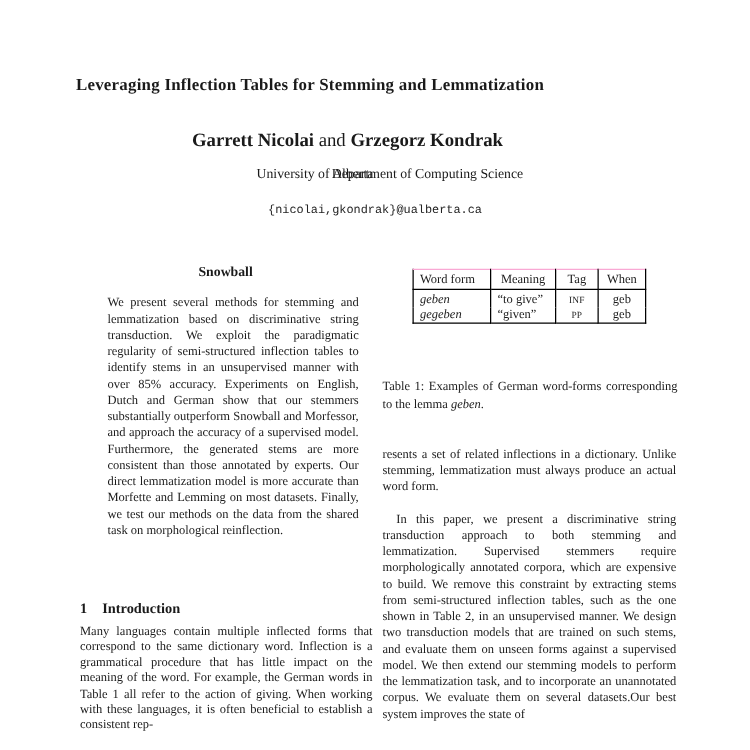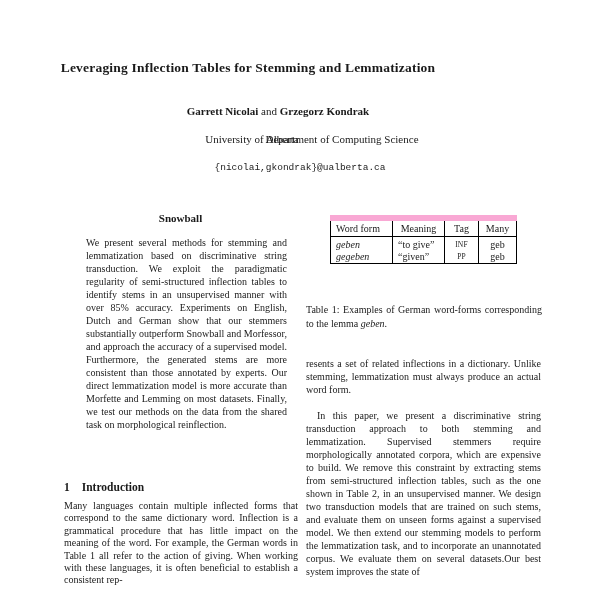--- a/index.html
+++ b/index.html
@@ -21,21 +21,21 @@
   .title {
     top: 60px; left: 0; width: 496px;
     text-align: center;
     font-size: 13.5px;
     font-weight: bold;
     letter-spacing: 0.2px;
   }
   .authors {
     top: 105px; left: 0; width: 556px;
     text-align: center;
-    font-size: 11px;
+    font-size: 15px;
   }
   .authors .name { font-weight: bold; }
   .affil1 { top: 133px; left: 0; width: 600px; text-align: center; font-size: 11px; padding-left: 42px; }
   .affil2 { top: 133px; left: 0; width: 504px; text-align: center; font-size: 11px; }
   .email {
     top: 146px; left: 0; width: 600px;
     text-align: center;
     font-family: "Liberation Mono", monospace;
     font-size: 9.5px;
     color: #222;
@@ -74,21 +74,21 @@
     border-collapse: collapse;
     font-size: 10px;
   }
   .word-table td, .word-table th {
     border-left: 1px solid #000;
     border-right: 1px solid #000;
     padding: 0.5px 5px;
     white-space: nowrap;
   }
   .word-table thead th {
-    border-top: 6px solid #f9a8d4;
+    border-top: 1px solid #f9a8d4;
     border-bottom: 1px solid #000;
     font-weight: normal;
     padding-top: 2px;
     padding-bottom: 2px;
     text-align: center;
   }
   .word-table tbody tr:last-child td { border-bottom: 1px solid #000; }
   .word-table col.c1 { width: 62px; }
   .word-table col.c2 { width: 52px; }
   .word-table col.c3 { width: 34px; }
@@ -147,21 +147,21 @@
       <col class="c1">
       <col class="c2">
       <col class="c3">
       <col class="c4">
     </colgroup>
   <thead>
     <tr>
       <th class="h1">Word form</th>
       <th>Meaning</th>
       <th>Tag</th>
-      <th>Many</th>
+      <th>When</th>
     </tr>
   </thead>
   <tbody>
     <tr>
       <td class="wf">geben</td>
       <td class="mean">“to give”</td>
       <td class="tag">INF</td>
       <td class="stem">geb</td>
     </tr>
     <tr>

